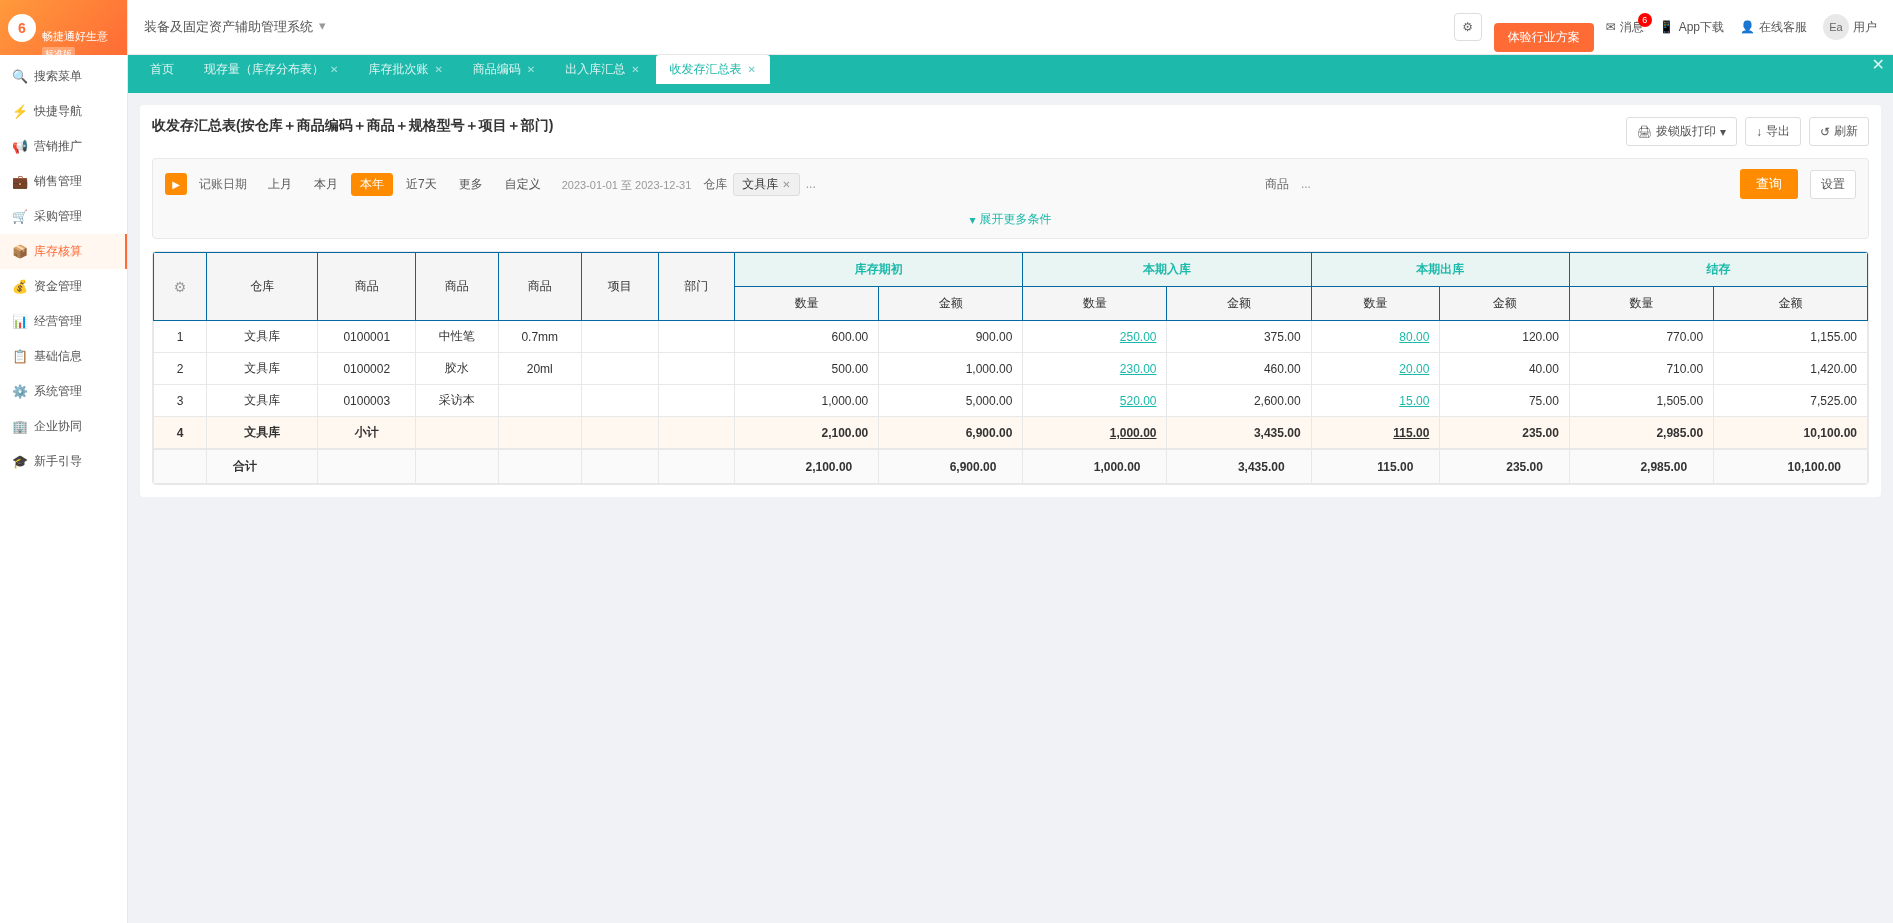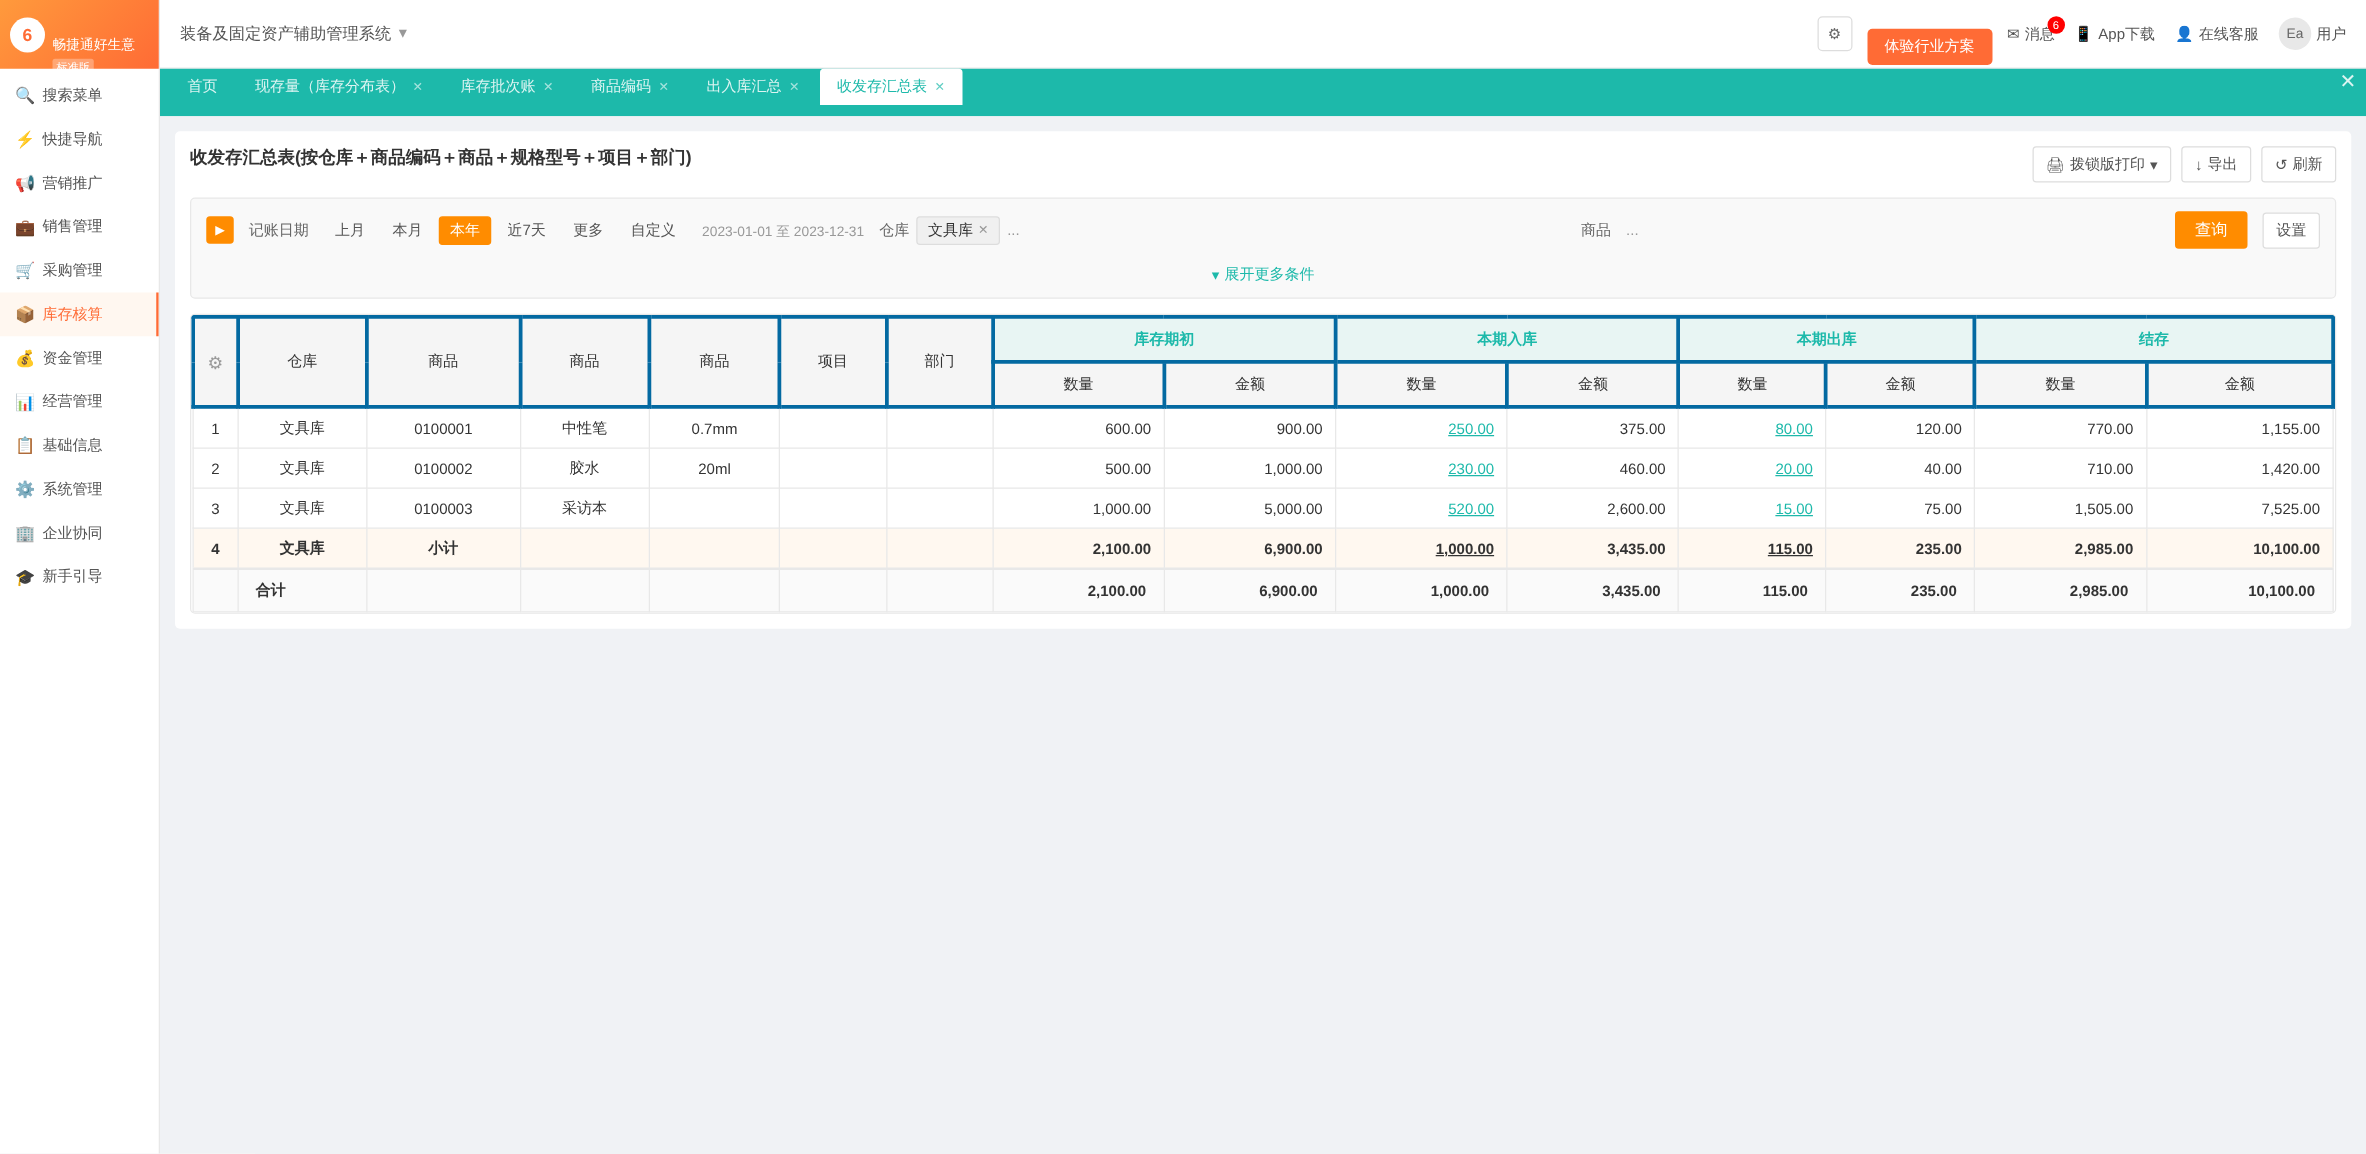--- a/index.html
+++ b/index.html
@@ -66,29 +66,29 @@
     .filter-more-btn { color: #999; cursor: pointer; font-size: 12px; }
     .filter-goods-label { color: #666; font-size: 12px; margin-left: 20px; }
     .filter-goods-more { color: #999; cursor: pointer; font-size: 12px; }
     .filter-expand { display: flex; align-items: center; gap: 4px; color: #1db9aa; cursor: pointer; font-size: 12px; margin-top: 6px; }
     .btn-query { background: #ff8c00; color: #fff; border: none; padding: 6px 16px; border-radius: 3px; cursor: pointer; font-size: 13px; font-weight: 500; }
     .btn-settings { border: 1px solid #ddd; background: #fff; padding: 5px 10px; border-radius: 3px; cursor: pointer; font-size: 12px; color: #555; }
 
     
     .table-wrapper { border: 1px solid #e8e8e8; border-radius: 4px; overflow: hidden; }
     table { width: 100%; border-collapse: collapse; font-size: 12px; }
-    .table-header-group th { background: #f5f5f5; padding: 8px 10px; text-align: center; font-weight: 500; color: #333; border: 3px solid #0369a1; white-space: nowrap; }
+    .table-header-group th { background: #f5f5f5; padding: 8px 10px; text-align: center; font-weight: 500; color: #333; border: 1px solid #0369a1; white-space: nowrap; }
     .table-header-group th.group-header { background: #e8f5f3; color: #1db9aa; font-weight: 600; }
     tbody tr td { padding: 7px 10px; text-align: center; border: 1px solid #e8e8e8; color: #333; }
     tbody tr.subtotal td { background: #fff8f0; font-weight: 600; color: #333; }
     td.underline { text-decoration: underline; cursor: pointer; color: #1db9aa; }
     td.num { text-align: right; }
     .table-settings-col { width: 30px; }
     .table-footer { background: #fafafa; border-top: 2px solid #e8e8e8; }
-    .table-footer td { padding: 8px 14px; font-weight: 600; color: #333; border: 1px solid #e8e8e8; }
+    .table-footer td { padding: 8px 26px; font-weight: 600; color: #333; border: 1px solid #e8e8e8; }
 
     
     .gear-btn { color: #999; cursor: pointer; font-size: 14px; }
   </style>
 </head>
 <body>
 
 <div class="sidebar">
   <div class="sidebar-logo">
     <div class="sidebar-logo-icon">6</div>

